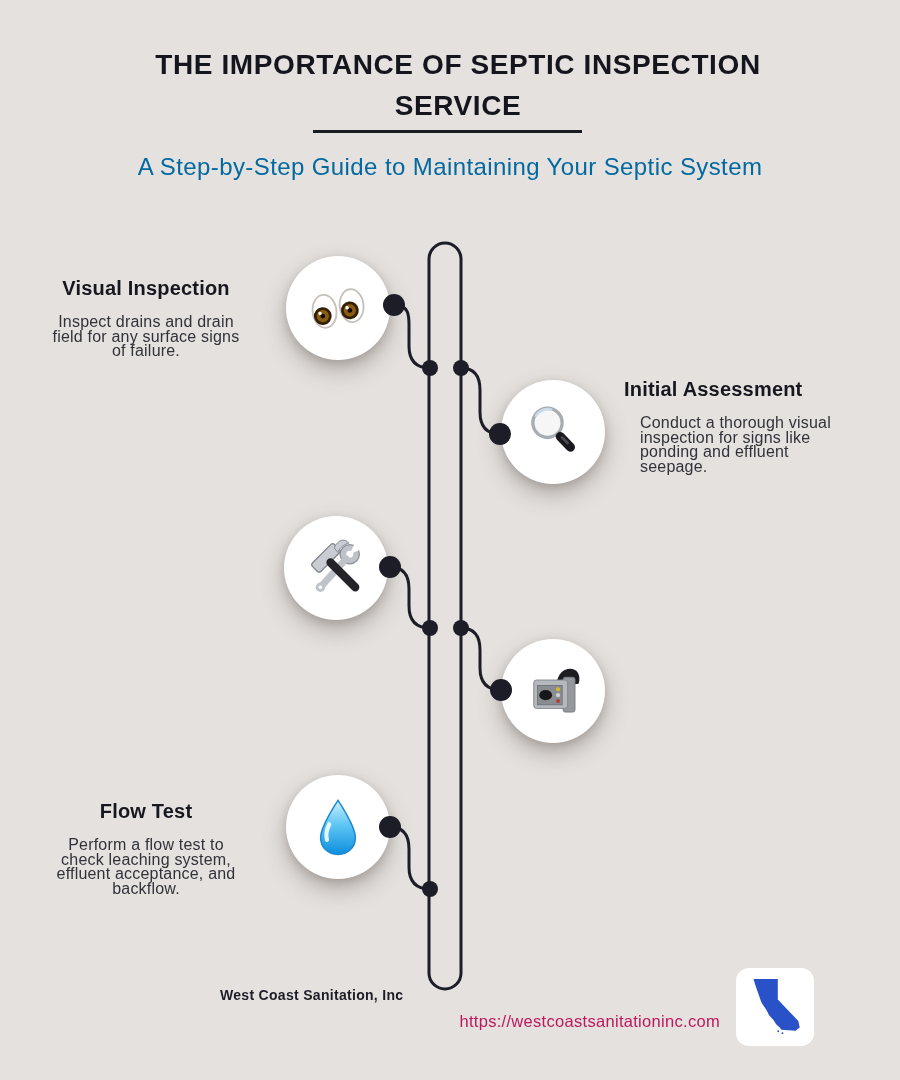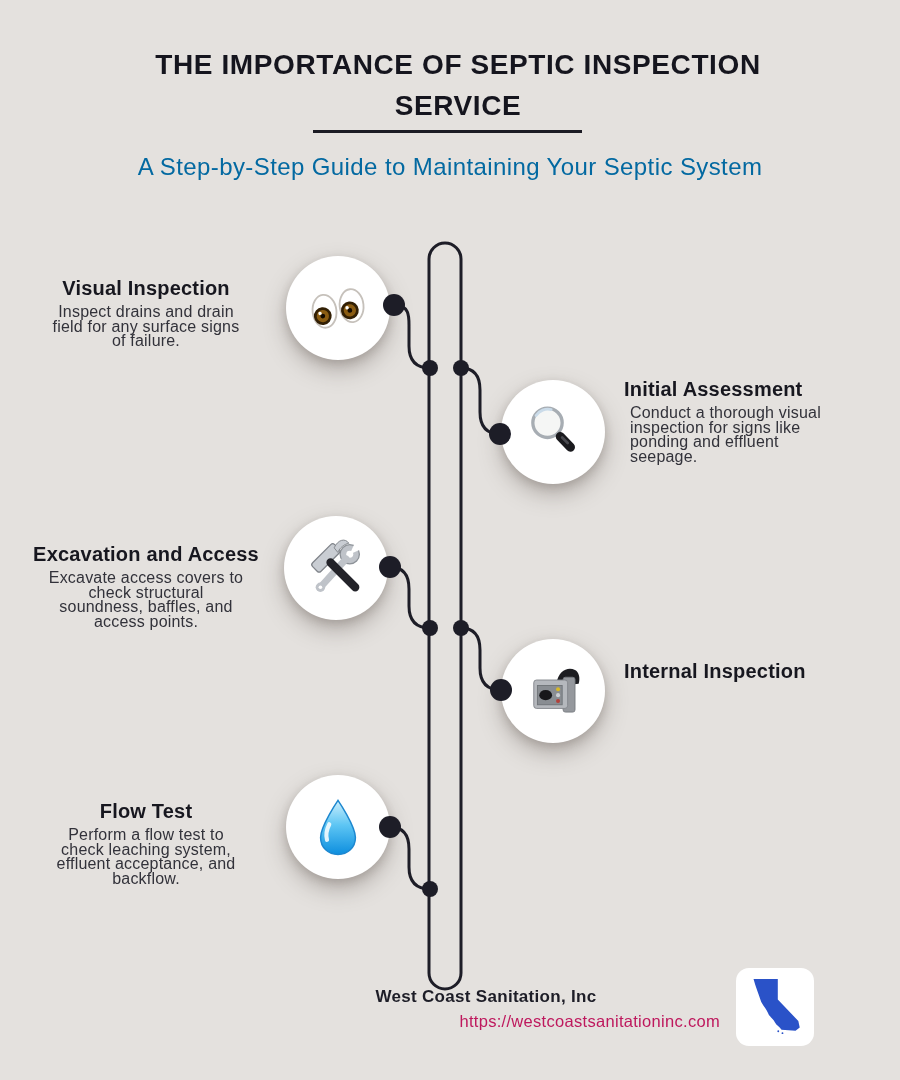--- a/index.html
+++ b/index.html
@@ -54,27 +54,27 @@
   .t2{top:378px;}
   .t3{top:543px;}
   .t4{top:660px;}
   .t5{top:800px;}
   .step-title{
     font-size:20px;font-weight:700;color:#17171f;
     letter-spacing:.2px;margin:0 0 6px 0;line-height:22px;
   }
   .step-desc{
     font-size:16px;line-height:14.6px;letter-spacing:.2px;
-    color:#32323a;white-space:pre-line;margin:6px;
+    color:#32323a;white-space:pre-line;margin:16px;
   }
 
   
   .footer-company{
-    position:absolute;top:987px;right:164px;width:500px;
-    text-align:center;font-size:17px;font-weight:700;
+    position:absolute;top:987px;right:180px;width:500px;
+    text-align:left;font-size:14px;font-weight:700;
     letter-spacing:.3px;color:#1d1d27;
   }
   .footer-url{
     position:absolute;top:1012px;right:180px;width:500px;
     text-align:right;font-size:16.5px;font-weight:400;
     letter-spacing:.3px;color:#be185d;
   }
   .logo-tile{
     position:absolute;left:736px;top:968px;width:78px;height:78px;
     background:#ffffff;border-radius:13px;
@@ -164,42 +164,34 @@
       <circle cx="19" cy="57" r="5.2" fill="#bfc3c9"></circle>
       <circle cx="19" cy="57" r="2" fill="#ffffff"></circle>
 
       <g transform="rotate(-45 25 25)">
         <rect x="8" y="18.5" width="34" height="13" rx="3" fill="#c9cdd3" stroke="#80848a" stroke-width="1.4"></rect>
       </g>
       <path d="M34 14 C38 5 46 3 50 9 C45 10 40 14 38 19 Z" fill="#c9cdd3" stroke="#80848a" stroke-width="1"></path>
       <line x1="30" y1="30" x2="57" y2="57" stroke="#232329" stroke-width="9" stroke-linecap="round"></line>
     </svg>
   </div>
-  <div class="step-text left t3">
-    <div class="step-title">Excavation and Access</div>
-    <div class="step-desc">Excavate access covers to
-check structural
-soundness, baffles, and
-access points.</div>
-  </div>
 
   <div class="step-circle c4">
     <svg width="66" height="66" viewBox="0 0 72 72" xmlns="http://www.w3.org/2000/svg">
       <path d="M40 27 C42 14 52 9 60 13 C64 15 66 21 64 28 L46 30 Z" fill="#1d1d21"></path>
       <rect x="47" y="21" width="13" height="38" rx="2.5" fill="#95989d" stroke="#777b80" stroke-width="1"></rect>
       <rect x="15" y="24" width="37" height="31" rx="3" fill="#b5b8bd" stroke="#82868b" stroke-width="1"></rect>
       <rect x="19" y="30" width="27" height="21" fill="#898d92" stroke="#6f7378" stroke-width="1"></rect>
       <ellipse cx="28" cy="40.5" rx="7" ry="5.5" fill="#17171a"></ellipse>
       <circle cx="41.5" cy="34" r="2.2" fill="#d8b928"></circle>
       <circle cx="41.5" cy="40.5" r="2.2" fill="#ccd0d4"></circle>
       <circle cx="41.5" cy="47" r="2.2" fill="#b2403a"></circle>
     </svg>
   </div>
   <div class="step-text right t4">
-    <div class="step-title">Internal Inspection</div>
   </div>
 
   <div class="step-circle c5">
     <svg width="66" height="66" viewBox="0 0 72 72" xmlns="http://www.w3.org/2000/svg">
       <defs>
         <linearGradient id="dropG" x1="0" y1="0" x2="0" y2="1">
           <stop offset="0" stop-color="#cdeffd"></stop>
           <stop offset="0.45" stop-color="#5ec6f4"></stop>
           <stop offset="1" stop-color="#0d8ede"></stop>
         </linearGradient>

